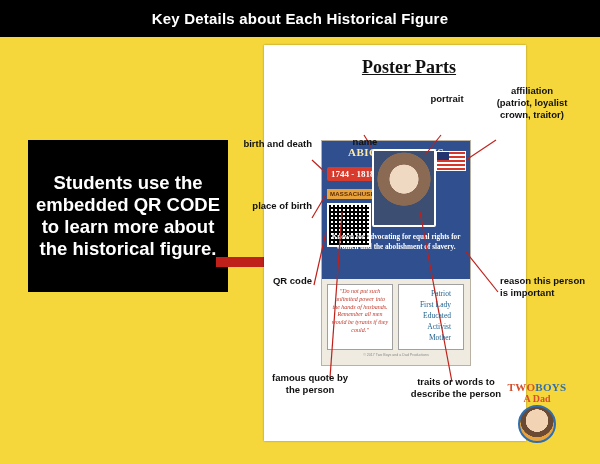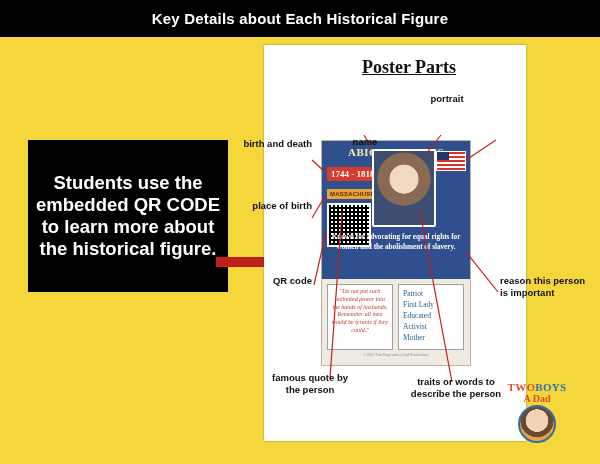--- a/index.html
+++ b/index.html
@@ -230,25 +230,25 @@
   }
   .mp-traits {
     position: absolute;
     left: 76px;
     top: 143px;
     width: 66px;
     height: 66px;
     border: 1px solid #a0a0a0;
     background: #ffffff;
     box-sizing: border-box;
-    padding: 4px 4px;
+    padding: 4px 12px;
     color: #1b5e8c;
     font-size: 7.5px;
     line-height: 1.45;
-    text-align: left;
+    text-align: right;
     font-family: "Liberation Serif", serif;
   }
   .mp-credit {
     position: absolute;
     left: 0;
     top: 212px;
     width: 148px;
     text-align: center;
     font-size: 3.6px;
     color: #8a8a8a;
@@ -360,20 +360,21 @@
       <line x1="312" y1="218" x2="325" y2="196"></line>
       <line x1="314" y1="285" x2="326" y2="232"></line>
       <line x1="498" y1="292" x2="466" y2="252"></line>
       <line x1="330" y1="378" x2="342" y2="212"></line>
       <line x1="452" y1="382" x2="420" y2="212"></line>
     </g>
   </svg>
 
   <div class="ann center" style="left:330px; top:136px; width:70px;">name</div>
   <div class="ann center" style="left:412px; top:93px; width:70px;">portrait</div>
+  <div class="ann center" style="left:492px; top:85px; width:80px;">affiliation (patriot, loyalist crown, traitor)</div>
   <div class="ann right" style="left:242px; top:138px; width:70px;">birth and death</div>
   <div class="ann right" style="left:242px; top:200px; width:70px;">place of birth</div>
   <div class="ann right" style="left:250px; top:275px; width:62px;">QR code</div>
   <div class="ann left" style="left:500px; top:275px; width:86px;">reason this person is important</div>
   <div class="ann center" style="left:272px; top:372px; width:76px;">famous quote by the person</div>
   <div class="ann center" style="left:410px; top:376px; width:92px;">traits or words to describe the person</div>
 
   <div class="logo">
     <div class="logo-word"><span class="two">TWO</span><span>BOYS</span></div>
     <div class="logo-sub">A Dad</div>

